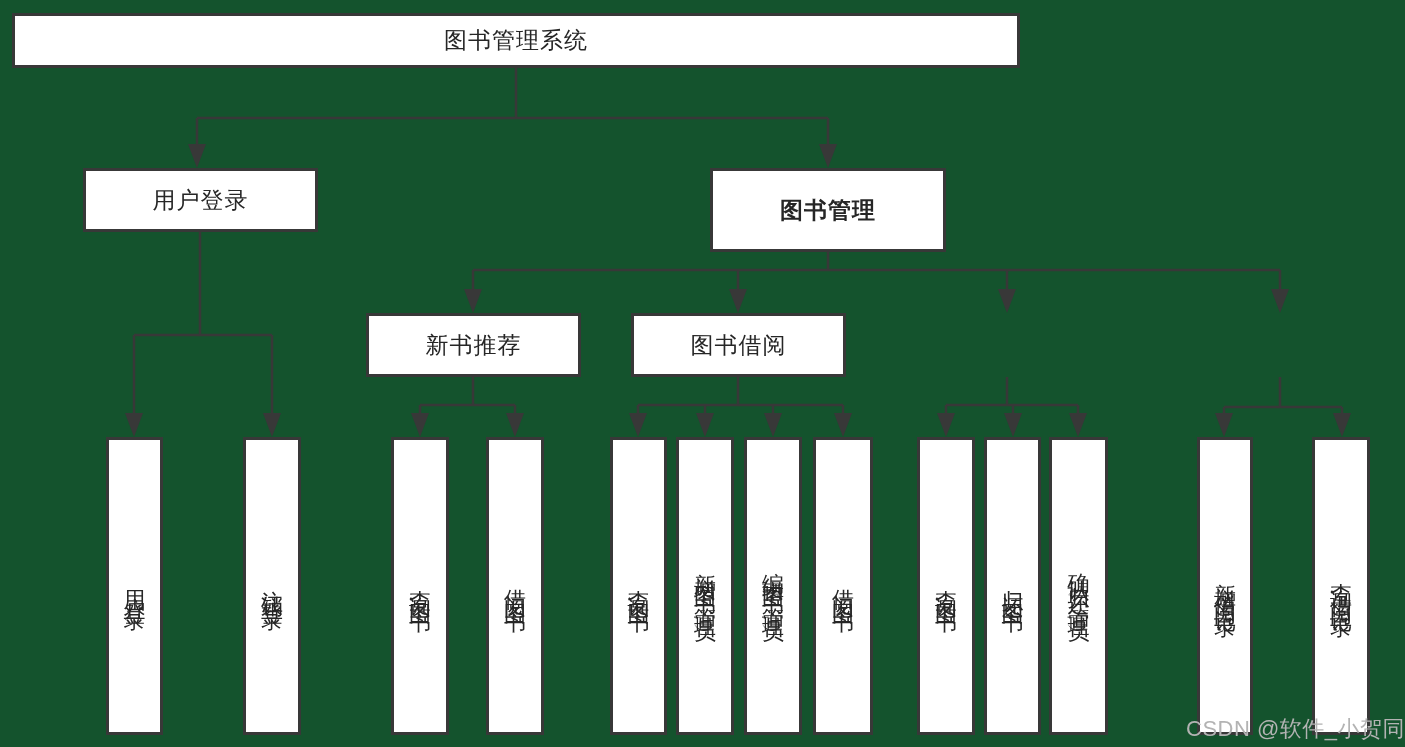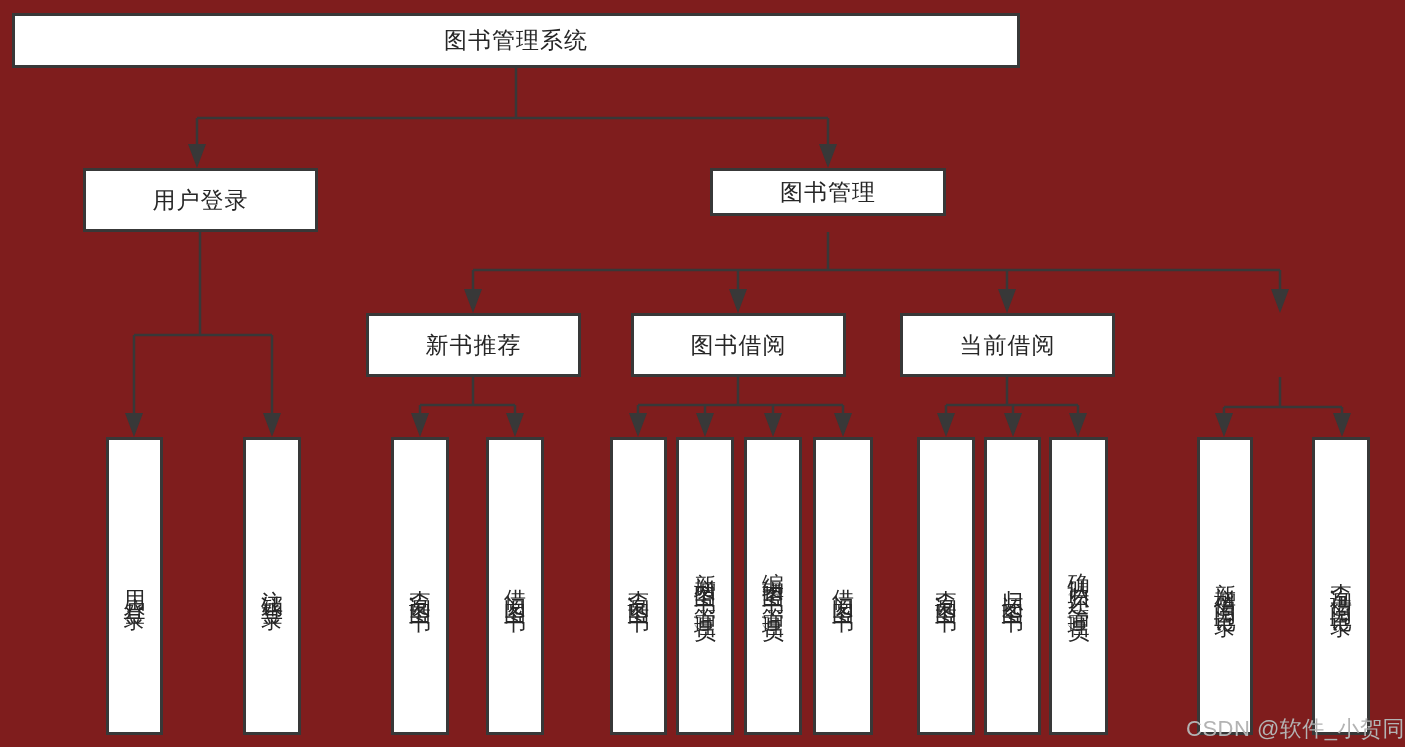--- a/index.html
+++ b/index.html
@@ -1,20 +1,20 @@
 <!DOCTYPE html>
 <html><head>
 <meta charset="utf-8">
 <style>
   html, body { margin: 0; padding: 0; background: #ffffff; }
   .canvas {
     position: relative;
     width: 1405px;
     height: 747px;
-    background: #7f1d1d;
+    background: #14532d;
     font-family: "Liberation Sans", sans-serif;
     overflow: hidden;
   }
   .connectors {
     position: absolute;
     left: 0; top: 0;
     width: 1405px; height: 747px;
   }
   .node {
     position: absolute;
@@ -95,32 +95,29 @@
     </g>
   </svg>
 
   <div class="node" style="left:12px; top:13px; width:1008px; height:55px;">
     <span class="hlabel">图书管理系统</span>
   </div>
 
   <div class="node" style="left:83px; top:168px; width:235px; height:64px;">
     <span class="hlabel">用户登录</span>
   </div>
-  <div class="node" style="left:710px; top:168px; width:236px; height:48px;">
+  <div class="node" style="left:710px; top:168px; width:236px; height:84px;font-weight:bold;">
     <span class="hlabel">图书管理</span>
   </div>
 
   <div class="node" style="left:631px; top:313px; width:215px; height:64px;">
     <span class="hlabel">图书借阅</span>
   </div>
   <div class="node" style="left:366px; top:313px; width:215px; height:64px;">
     <span class="hlabel">新书推荐</span>
-  </div>
-  <div class="node" style="left:900px; top:313px; width:215px; height:64px;">
-    <span class="hlabel">当前借阅</span>
   </div>
 
   <div class="node leaf" style="left:106px; top:437px; width:57px; height:298px;">
     <span class="vlabel">用户登录</span>
   </div>
   <div class="node leaf" style="left:243px; top:437px; width:58px; height:298px;">
     <span class="vlabel">注销登录</span>
   </div>
 
   <div class="node leaf" style="left:391px; top:437px; width:58px; height:298px;">

